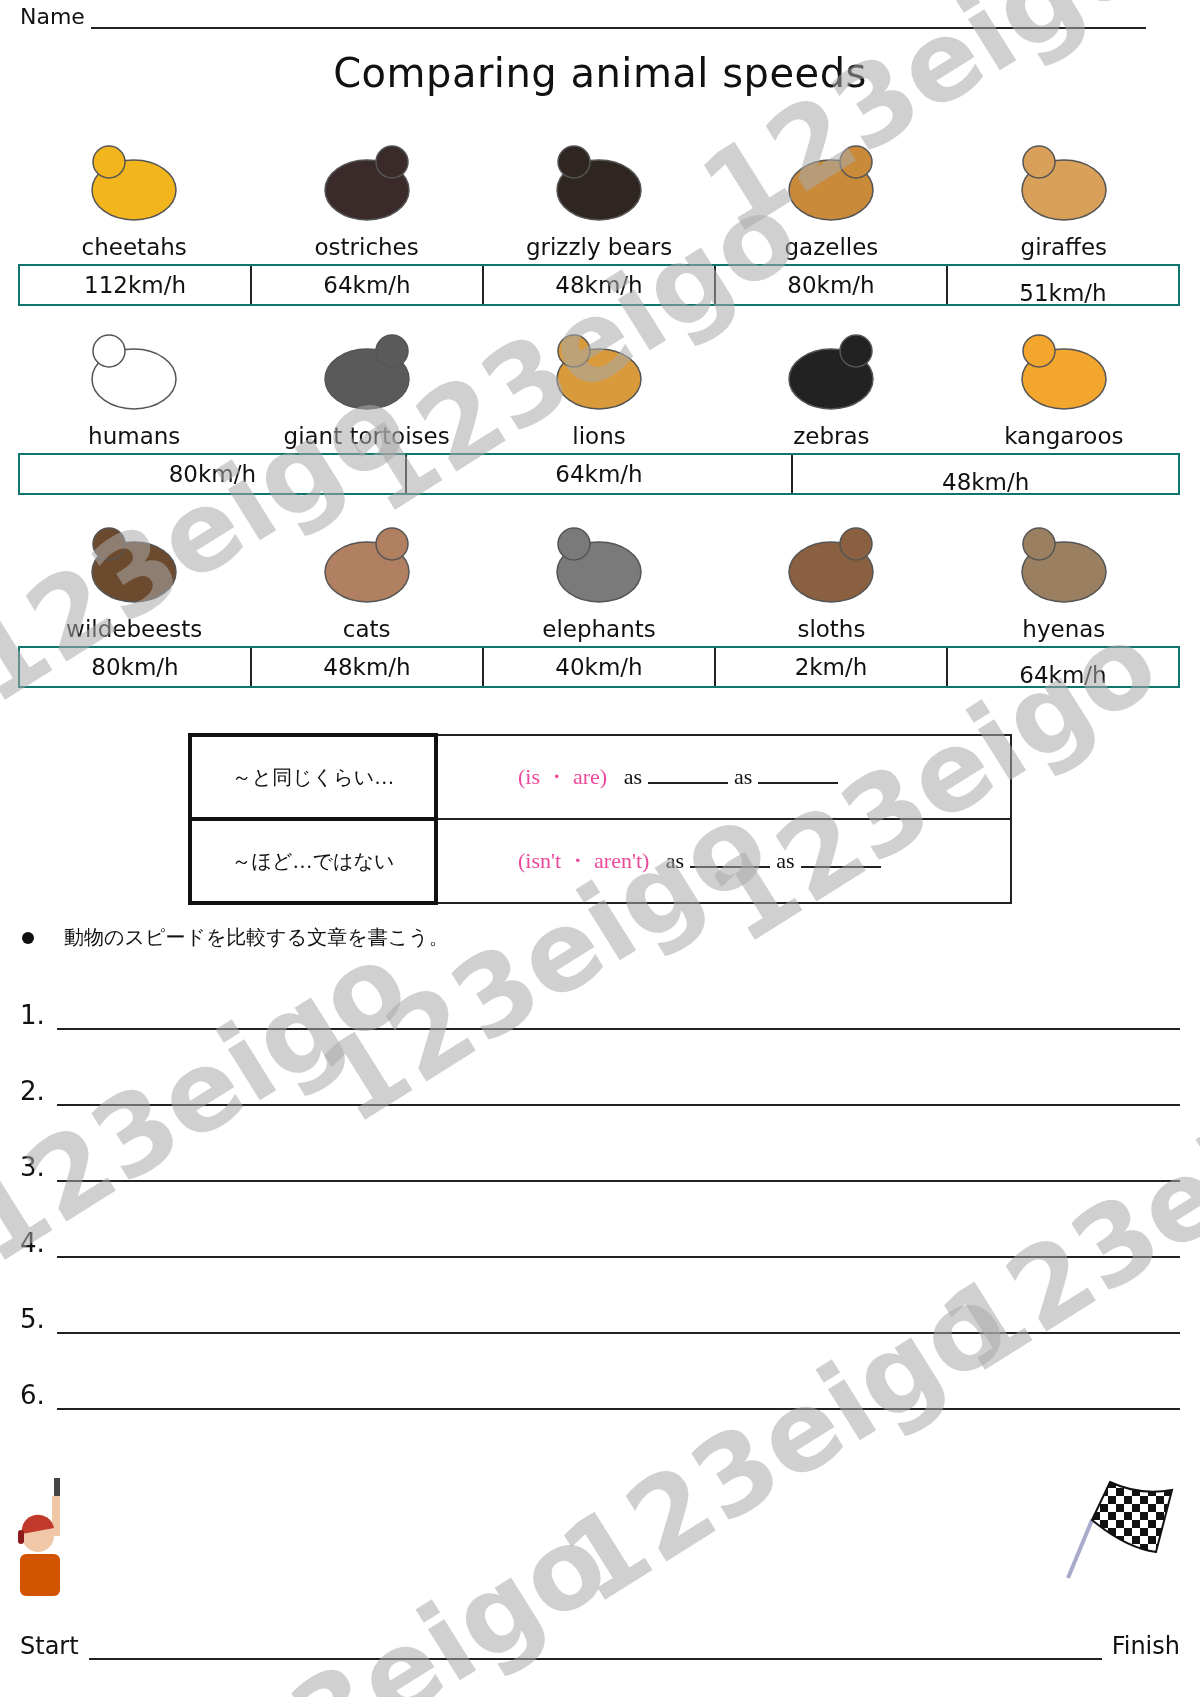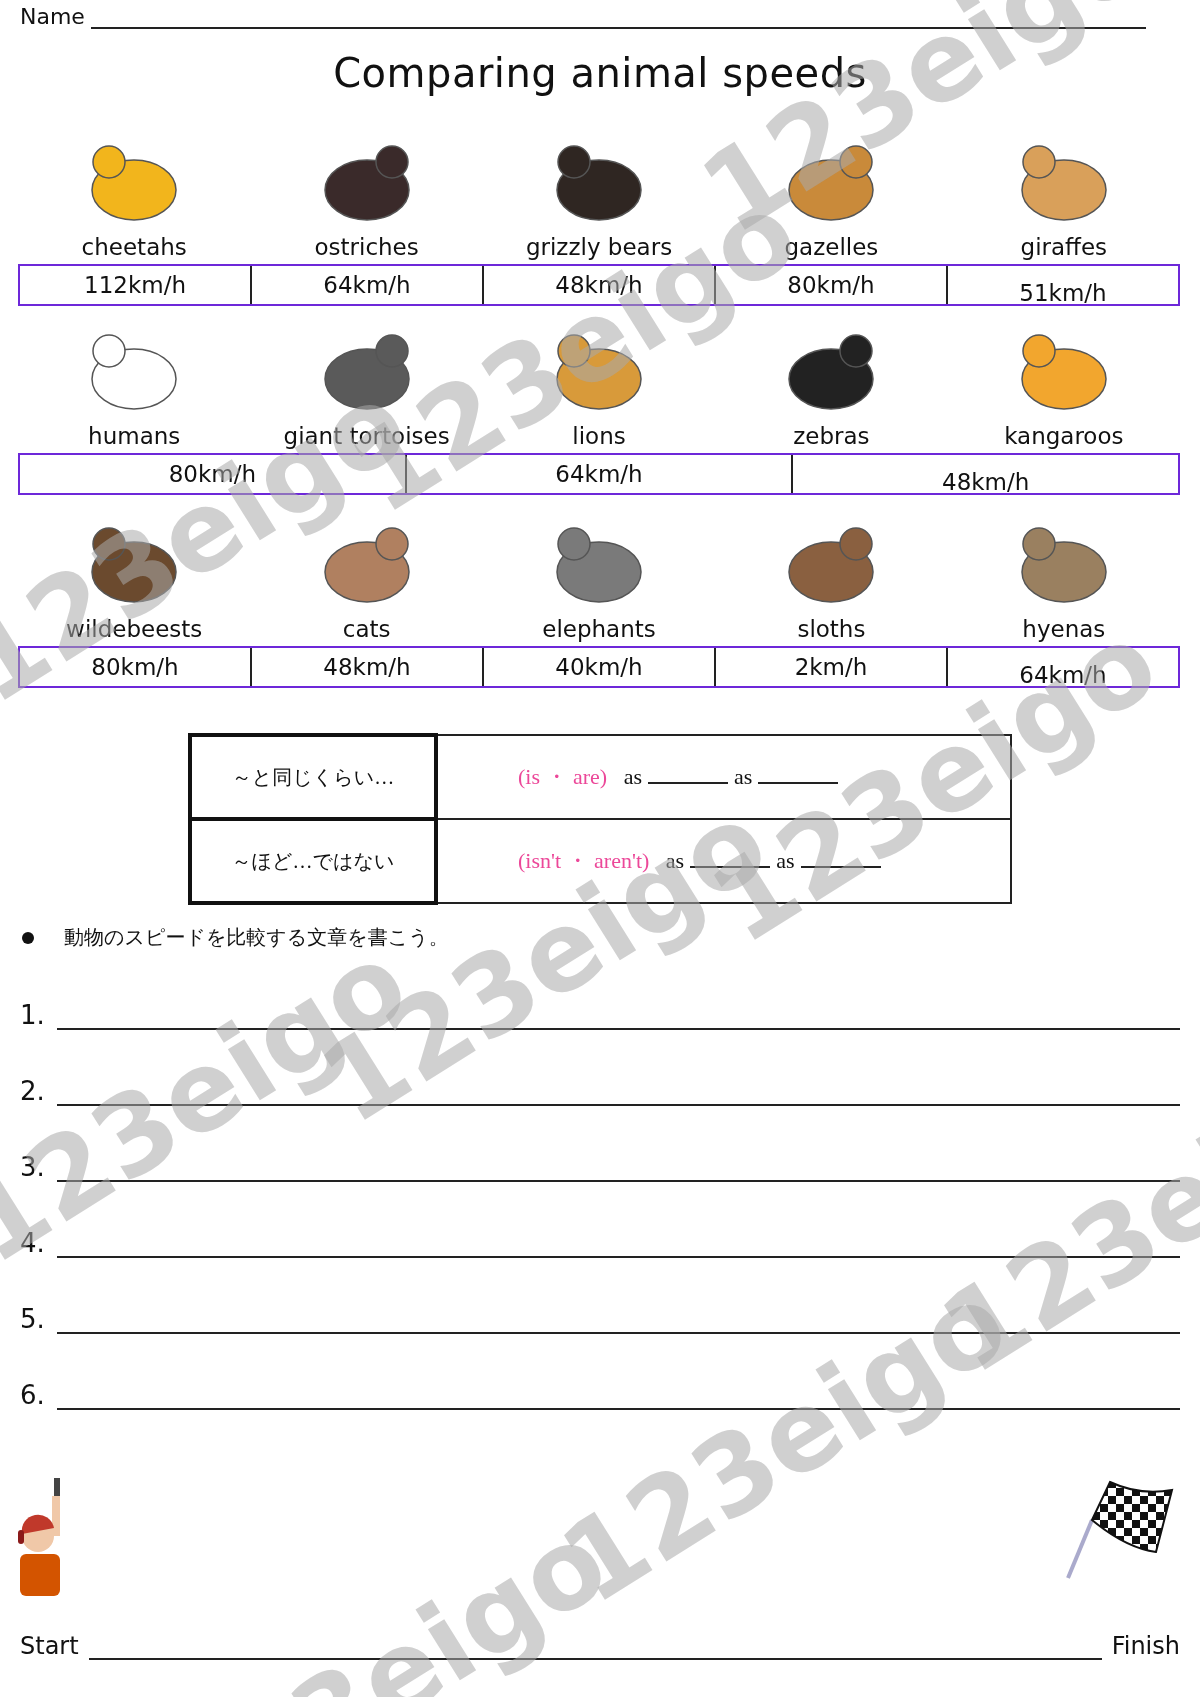--- a/index.html
+++ b/index.html
@@ -5,21 +5,21 @@
   html, body { margin:0; padding:0; background:#ffffff; }
   body { width:1200px; height:1697px; position:relative; overflow:hidden; font-family:"DejaVu Sans", sans-serif; color:#111; }
   .name-row { position:absolute; left:20px; top:4px; font-size:22px; display:flex; align-items:flex-end; }
   .name-line { width:1055px; border-bottom:2px solid #222; margin-left:6px; height:22px; }
   .title { position:absolute; left:0; width:1200px; top:50px; text-align:center; font-size:40px; font-weight:normal; letter-spacing:0.5px; }
   .grid-row { position:absolute; left:18px; width:1162px; }
   .pics { display:flex; height:112px; }
   .pic { flex:1; display:flex; align-items:flex-end; justify-content:center; }
   .labels { display:flex; height:34px; }
   .label { flex:1; text-align:center; font-size:23px; line-height:34px; }
-  .speeds { display:flex; border:2px solid #6d28d9; height:38px; }
+  .speeds { display:flex; border:2px solid #0f766e; height:38px; }
   .speed { flex:1; text-align:center; font-size:23px; line-height:38px; border-right:2px solid #222; }
   .speed:last-child { border-right:none;margin-top:8px; }
   .grammar { position:absolute; left:188px; top:733px; width:824px; border-collapse:collapse; }
   .grammar td { height:78px; border:2px solid #222; font-size:22px;font-family:Liberation Serif, serif; }
   .grammar td.jp { width:240px; text-align:center; border:4px solid #111; font-size:20px; }
   .grammar td.en { padding-left:80px; }
   .grey { color:#ec4899; }
   .blank { display:inline-block; width:80px; border-bottom:2px solid #222; margin:0 6px; }
   .instr { position:absolute; left:22px; top:924px; font-size:20px; display:flex; align-items:center; }
   .dot { width:12px; height:12px; border-radius:50%; background:#111; margin-right:30px; }

